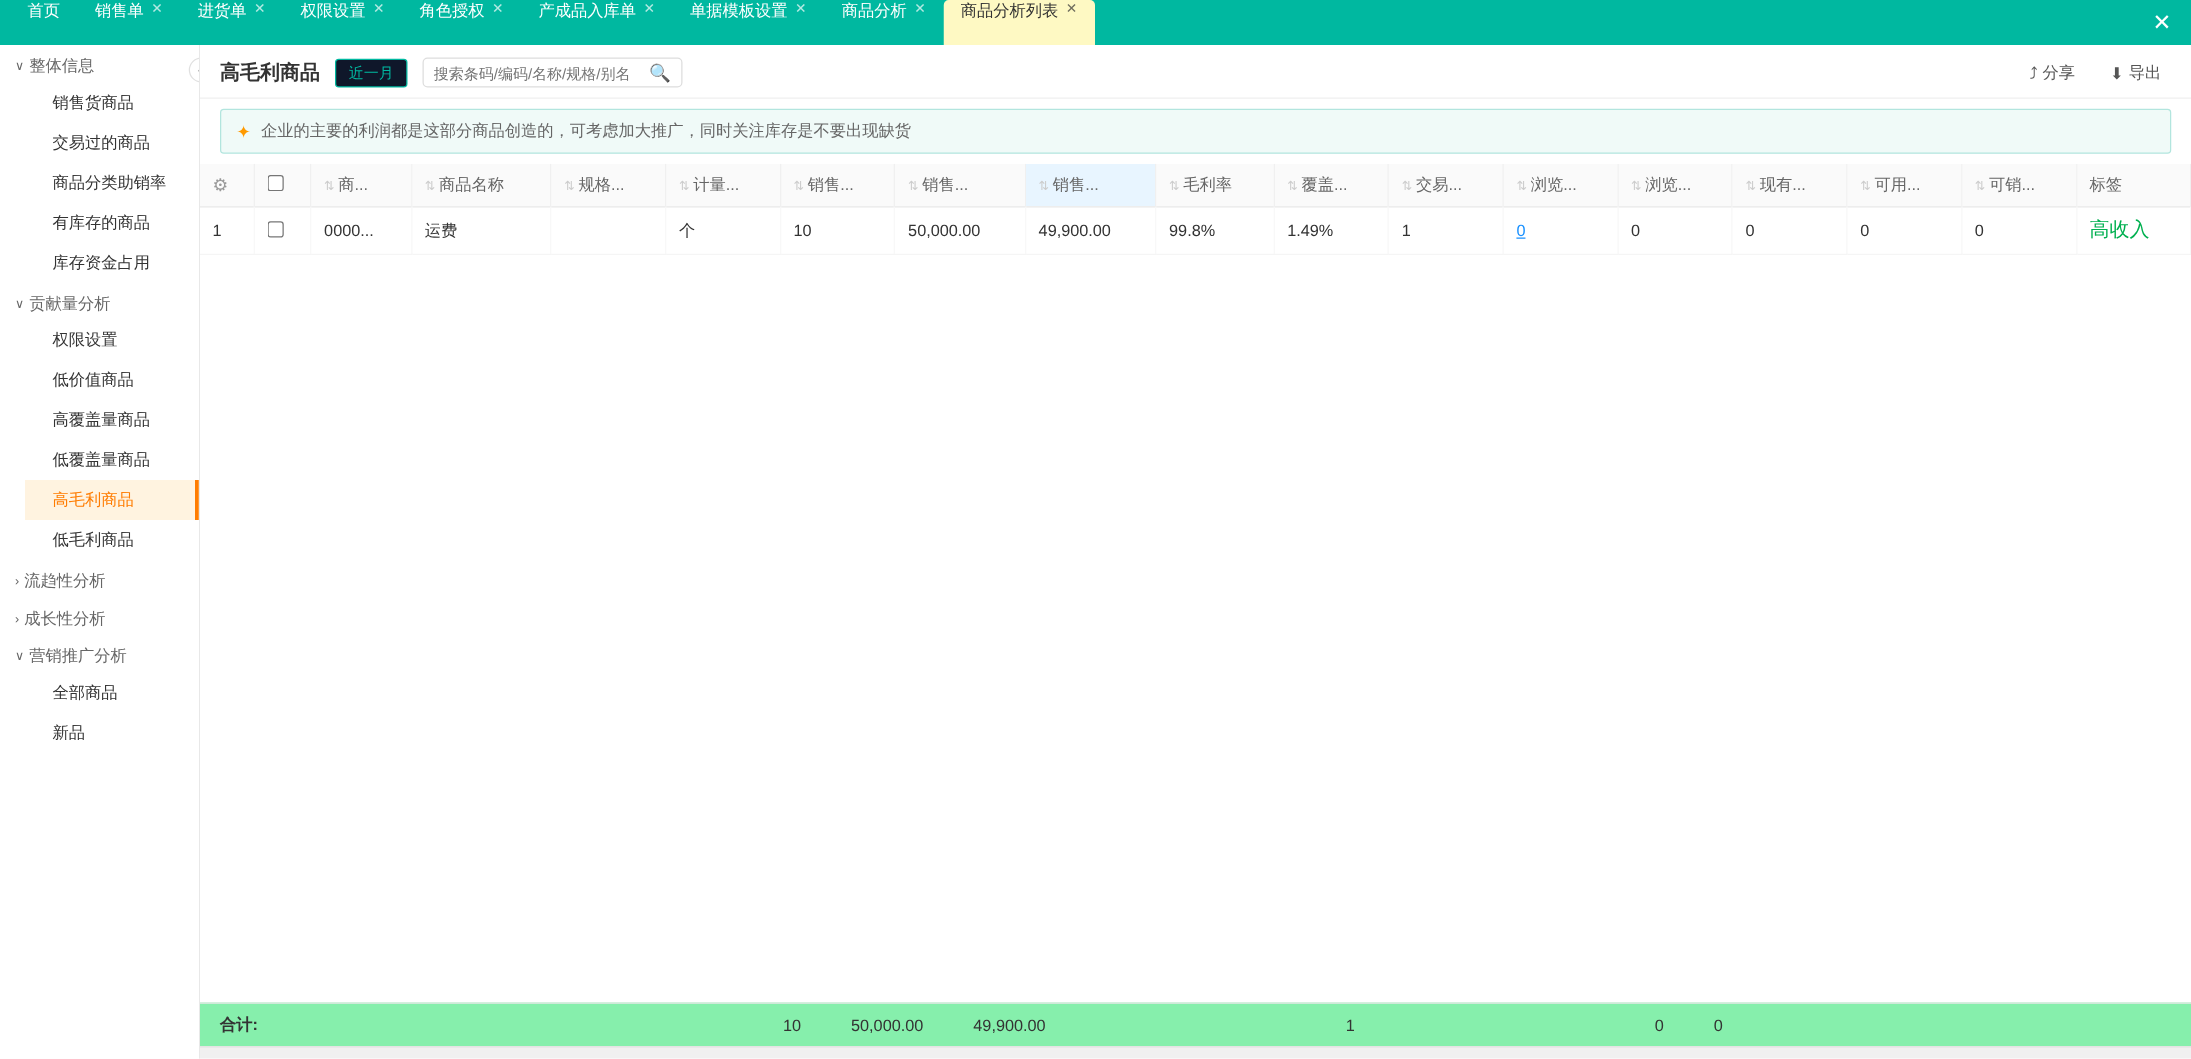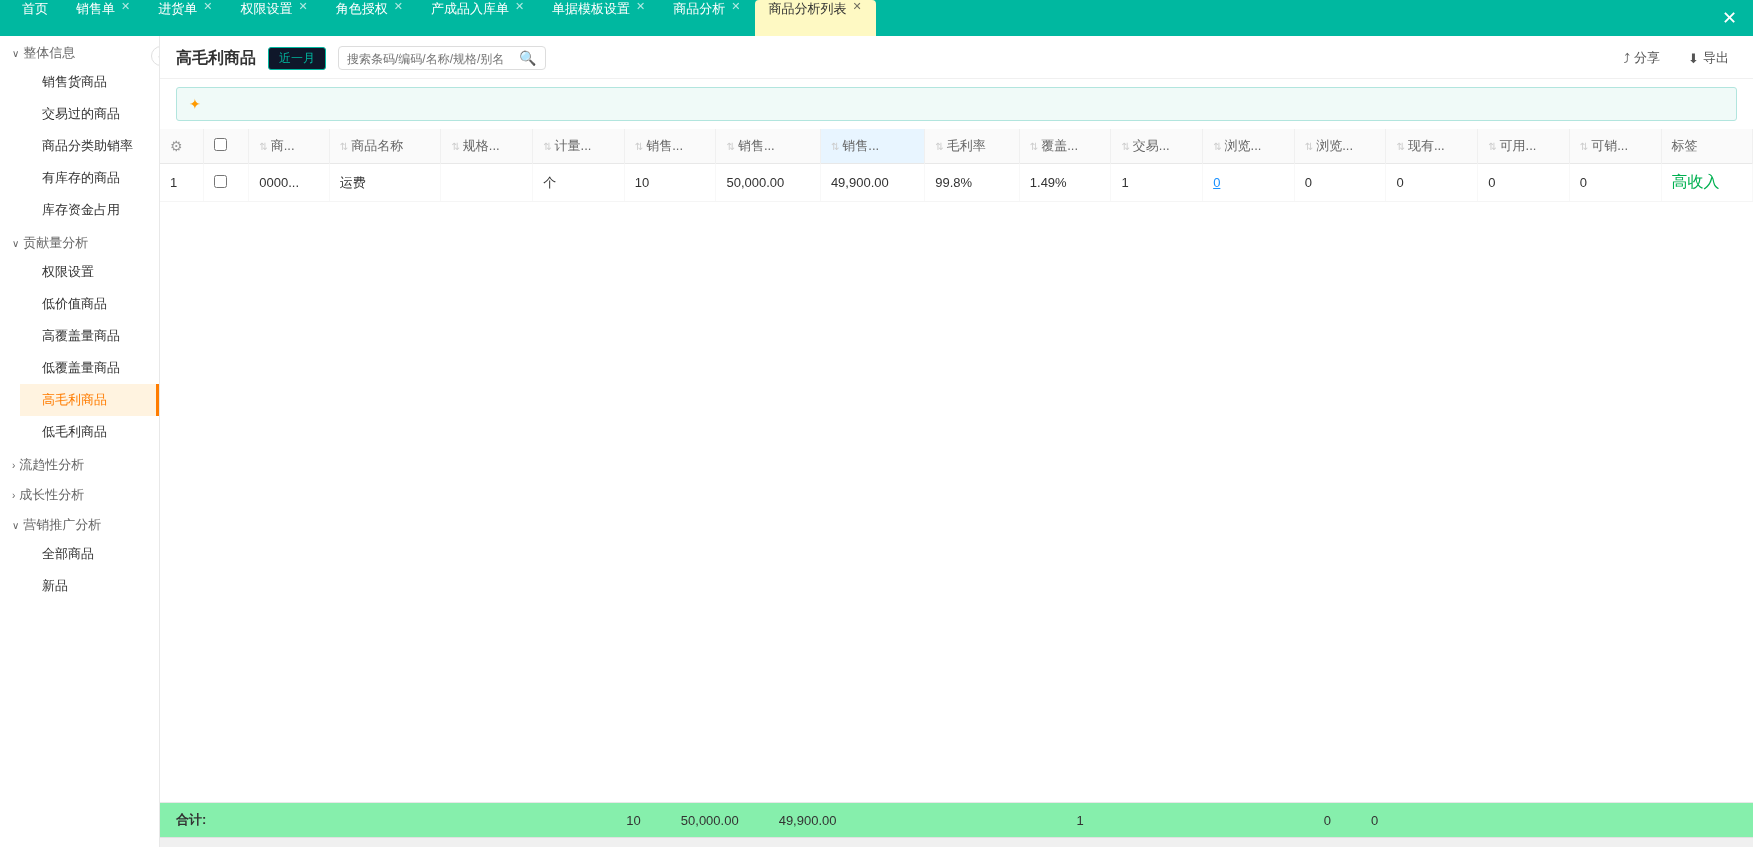--- a/index.html
+++ b/index.html
@@ -398,20 +398,21 @@
         </div>
         <div class="action-btn">
           <span>⬇</span>
           <span>导出</span>
         </div>
       </div>
     </div>
 
     <div class="info-banner">
       <span class="info-icon">✦</span>
+      <span>企业的主要的利润都是这部分商品创造的，可考虑加大推广，同时关注库存是不要出现缺货</span>
     </div>
 
     <div class="table-container">
       <table>
         <thead>
           <tr>
             <th><span class="gear-icon">⚙</span></th>
             <th><input type="checkbox" style=""></th>
             <th class="sortable"><span>商...</span></th>
             <th class="sortable"><span>商品名称</span></th>

